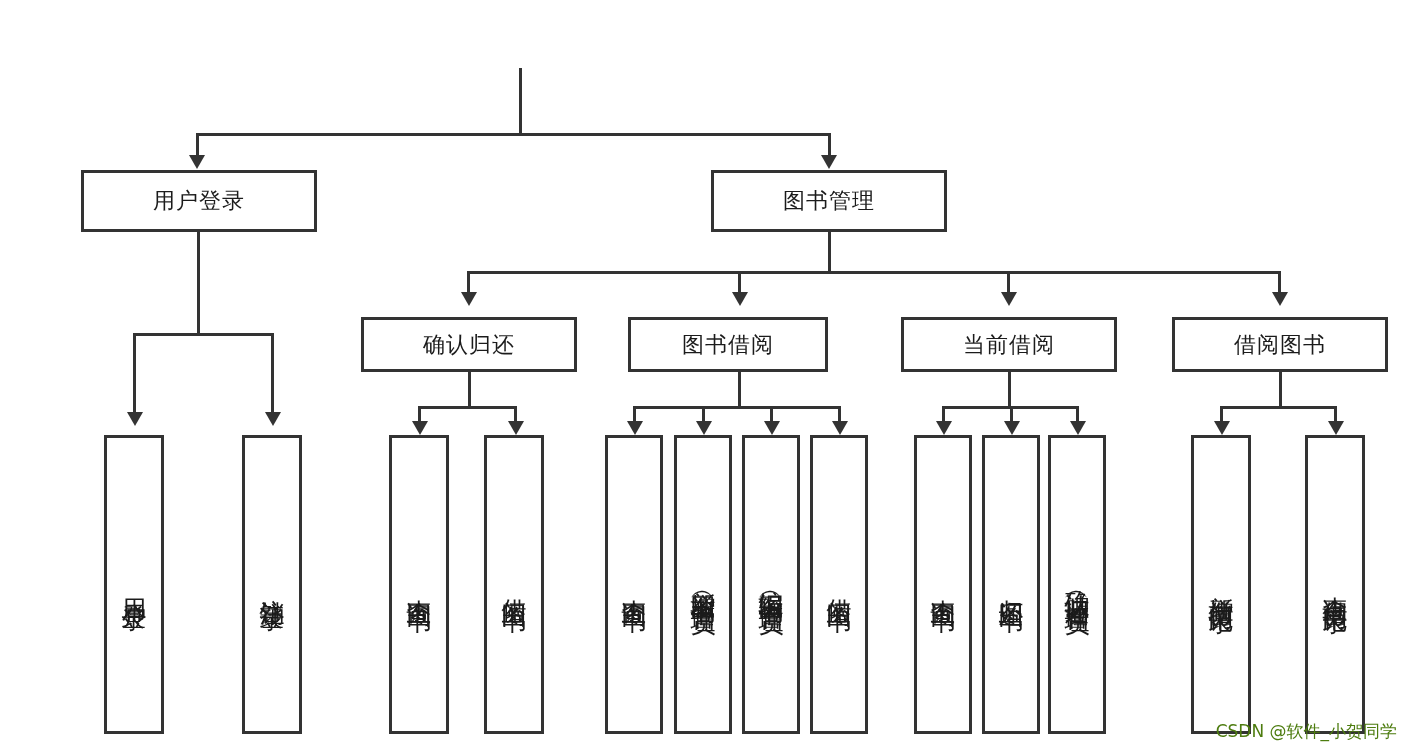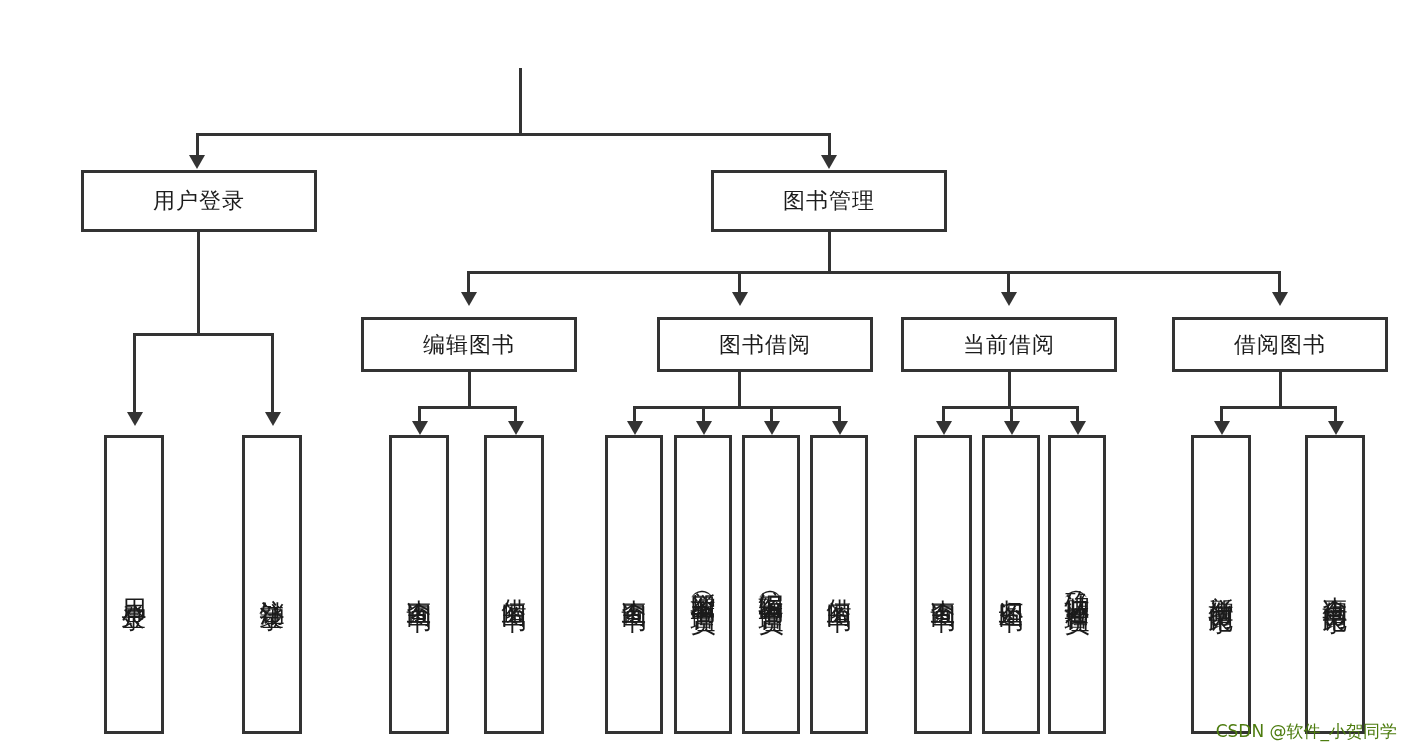--- a/index.html
+++ b/index.html
@@ -121,23 +121,23 @@
   <div class="conn v" style="left:467px; top:271px; width:3px; height:23px;"></div>
   <div class="arrowhead" style="left:461px; top:292px;"></div>
   <div class="conn v" style="left:738px; top:271px; width:3px; height:23px;"></div>
   <div class="arrowhead" style="left:732px; top:292px;"></div>
   <div class="conn v" style="left:1007px; top:271px; width:3px; height:23px;"></div>
   <div class="arrowhead" style="left:1001px; top:292px;"></div>
   <div class="conn v" style="left:1278px; top:271px; width:3px; height:23px;"></div>
   <div class="arrowhead" style="left:1272px; top:292px;"></div>
 
   <div class="node horiz" style="left:361px; top:317px; width:216px; height:55px;">
-    <span class="node-label">编辑图书</span>
-  </div>
-  <div class="node horiz" style="left:657px; top:317px; width:216px; height:55px;">
+    <span class="node-label">确认归还</span>
+  </div>
+  <div class="node horiz" style="left:628px; top:317px; width:200px; height:55px;">
     <span class="node-label">图书借阅</span>
   </div>
   <div class="node horiz" style="left:901px; top:317px; width:216px; height:55px;align-items:center;">
     <span class="node-label">当前借阅</span>
   </div>
   <div class="node horiz" style="left:1172px; top:317px; width:216px; height:55px;">
     <span class="node-label">借阅图书</span>
   </div>
 
   <div class="conn v" style="left:468px; top:372px; width:3px; height:35px;"></div>

